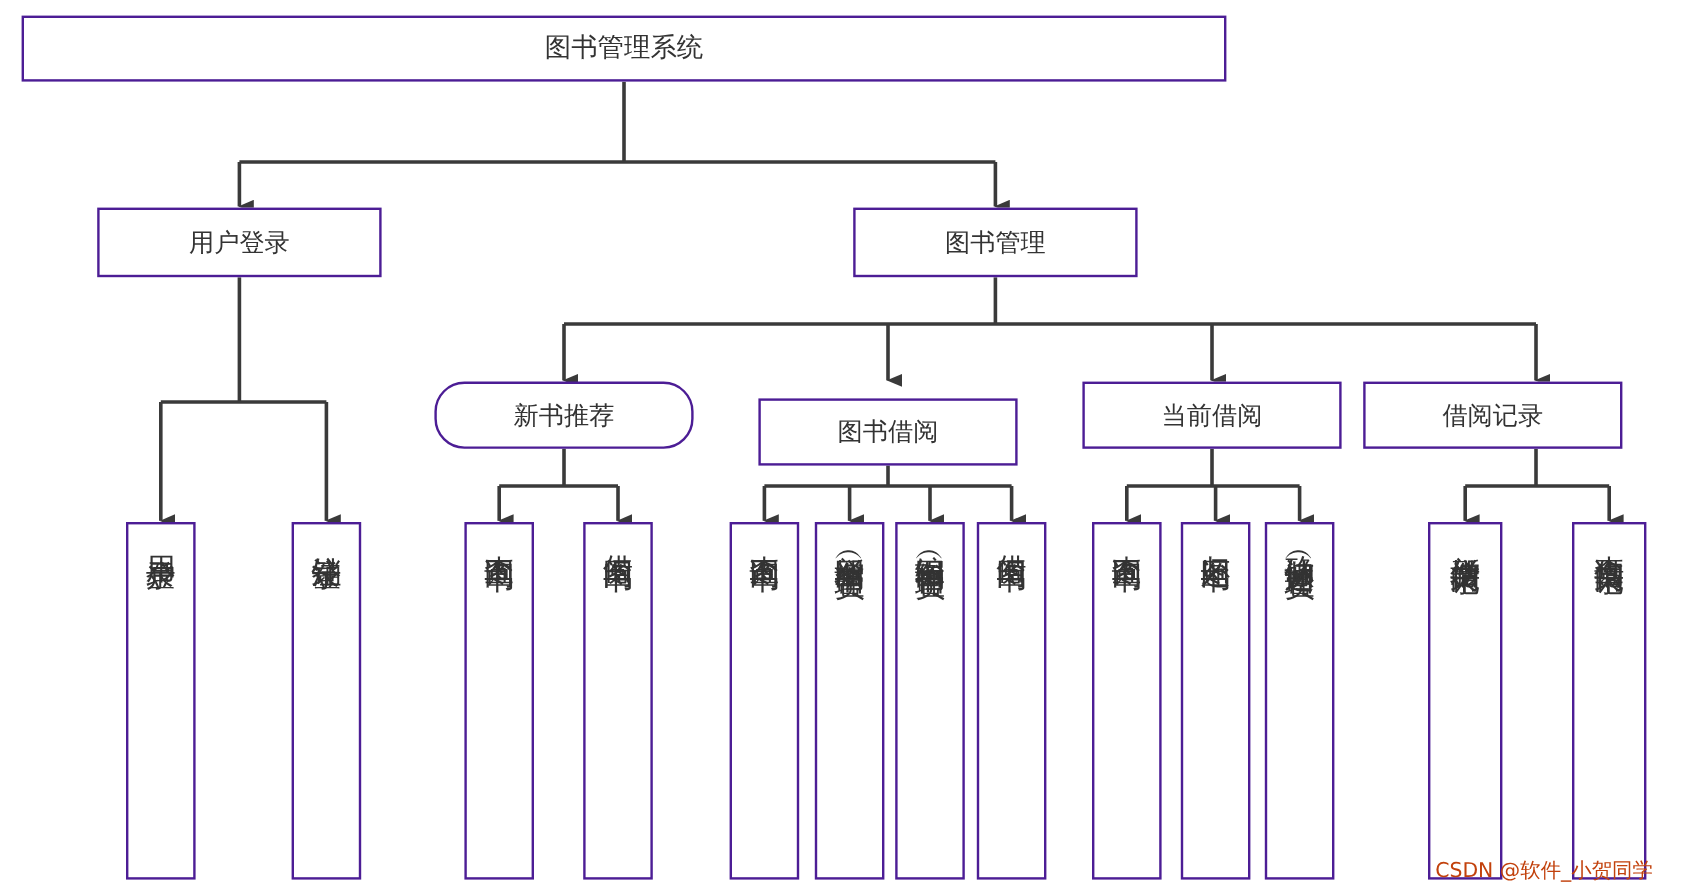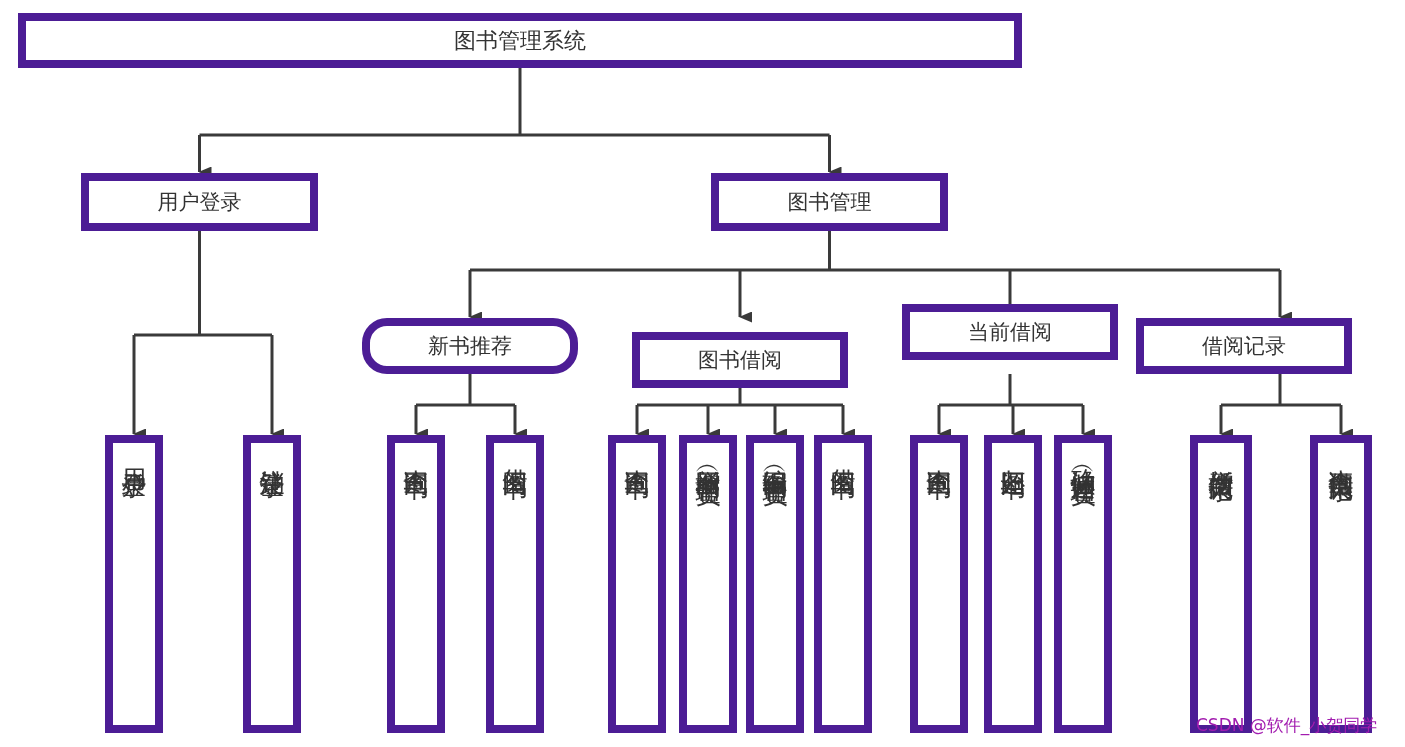--- a/index.html
+++ b/index.html
@@ -1,31 +1,31 @@
 <!DOCTYPE html>
 <html><head>
 <meta charset="utf-8">
 <style>
   html,body{margin:0;padding:0;background:#ffffff;}
   body{width:1405px;height:747px;overflow:hidden;
        font-family:"DejaVu Sans","Liberation Sans",sans-serif;}
   #stage{position:relative;width:1405px;height:747px;background:#fff;}
   svg#wires{position:absolute;left:0;top:0;width:1405px;height:747px;}
   .node{position:absolute;box-sizing:border-box;background:#ffffff;
-        border:8px solid #4c1d95;display:flex;align-items:center;
+        border:2px solid #4c1d95;display:flex;align-items:center;
         justify-content:center;}
   .node .label{color:#333333;line-height:1.18;text-align:center;
         white-space:pre-line;}
   .node.h .label{font-size:21px;}
   .node.root .label{font-size:22px;}
   .node.v{align-items:flex-start;padding-top:6px;}
   .node.v .label{writing-mode:vertical-rl;text-orientation:upright;
         font-size:25px;letter-spacing:2px;line-height:1.0;
         height:auto;display:block;}
-  .wm{position:absolute;color:#a21caf;font-size:17px;white-space:nowrap;
+  .wm{position:absolute;color:#c2410c;font-size:17px;white-space:nowrap;
       font-family:"DejaVu Sans","Liberation Sans",sans-serif;}
 </style>
 </head>
 <body>
 
 <div id="stage">
   <svg id="wires" viewBox="0 0 1405 747">
     <defs>
       <marker id="arrowhead" markerWidth="11" markerHeight="13" refX="5.5" refY="12" orient="auto" markerUnits="userSpaceOnUse">
         <polygon points="0,0 11,0 5.5,13" fill="#3a3a3a"></polygon>
@@ -76,21 +76,21 @@
       </div>
       <div class="node h" style="left: 711px; top: 173px; width: 237px; height: 58px;">
         <span class="label">图书管理</span>
       </div>
       <div class="node h" style="left: 362px; top: 318px; width: 216px; height: 56px; border-radius: 25px;">
         <span class="label">新书推荐</span>
       </div>
       <div class="node h" style="left: 632px; top: 332px; width: 216px; height: 56px;">
         <span class="label">图书借阅</span>
       </div>
-      <div class="node h" style="left: 902px; top: 304px; width: 216px; height: 56px;">
+      <div class="node h" style="left: 902px; top: 318px; width: 216px; height: 56px;">
         <span class="label">当前借阅</span>
       </div>
       <div class="node h" style="left: 1136px; top: 318px; width: 216px; height: 56px;">
         <span class="label">借阅记录</span>
       </div>
       <div class="node v" style="left: 105px; top: 435px; width: 58px; height: 298px;">
         <span class="label">用户登录</span>
       </div>
       <div class="node v" style="left: 243px; top: 435px; width: 58px; height: 298px;">
         <span class="label">注销登录</span>

